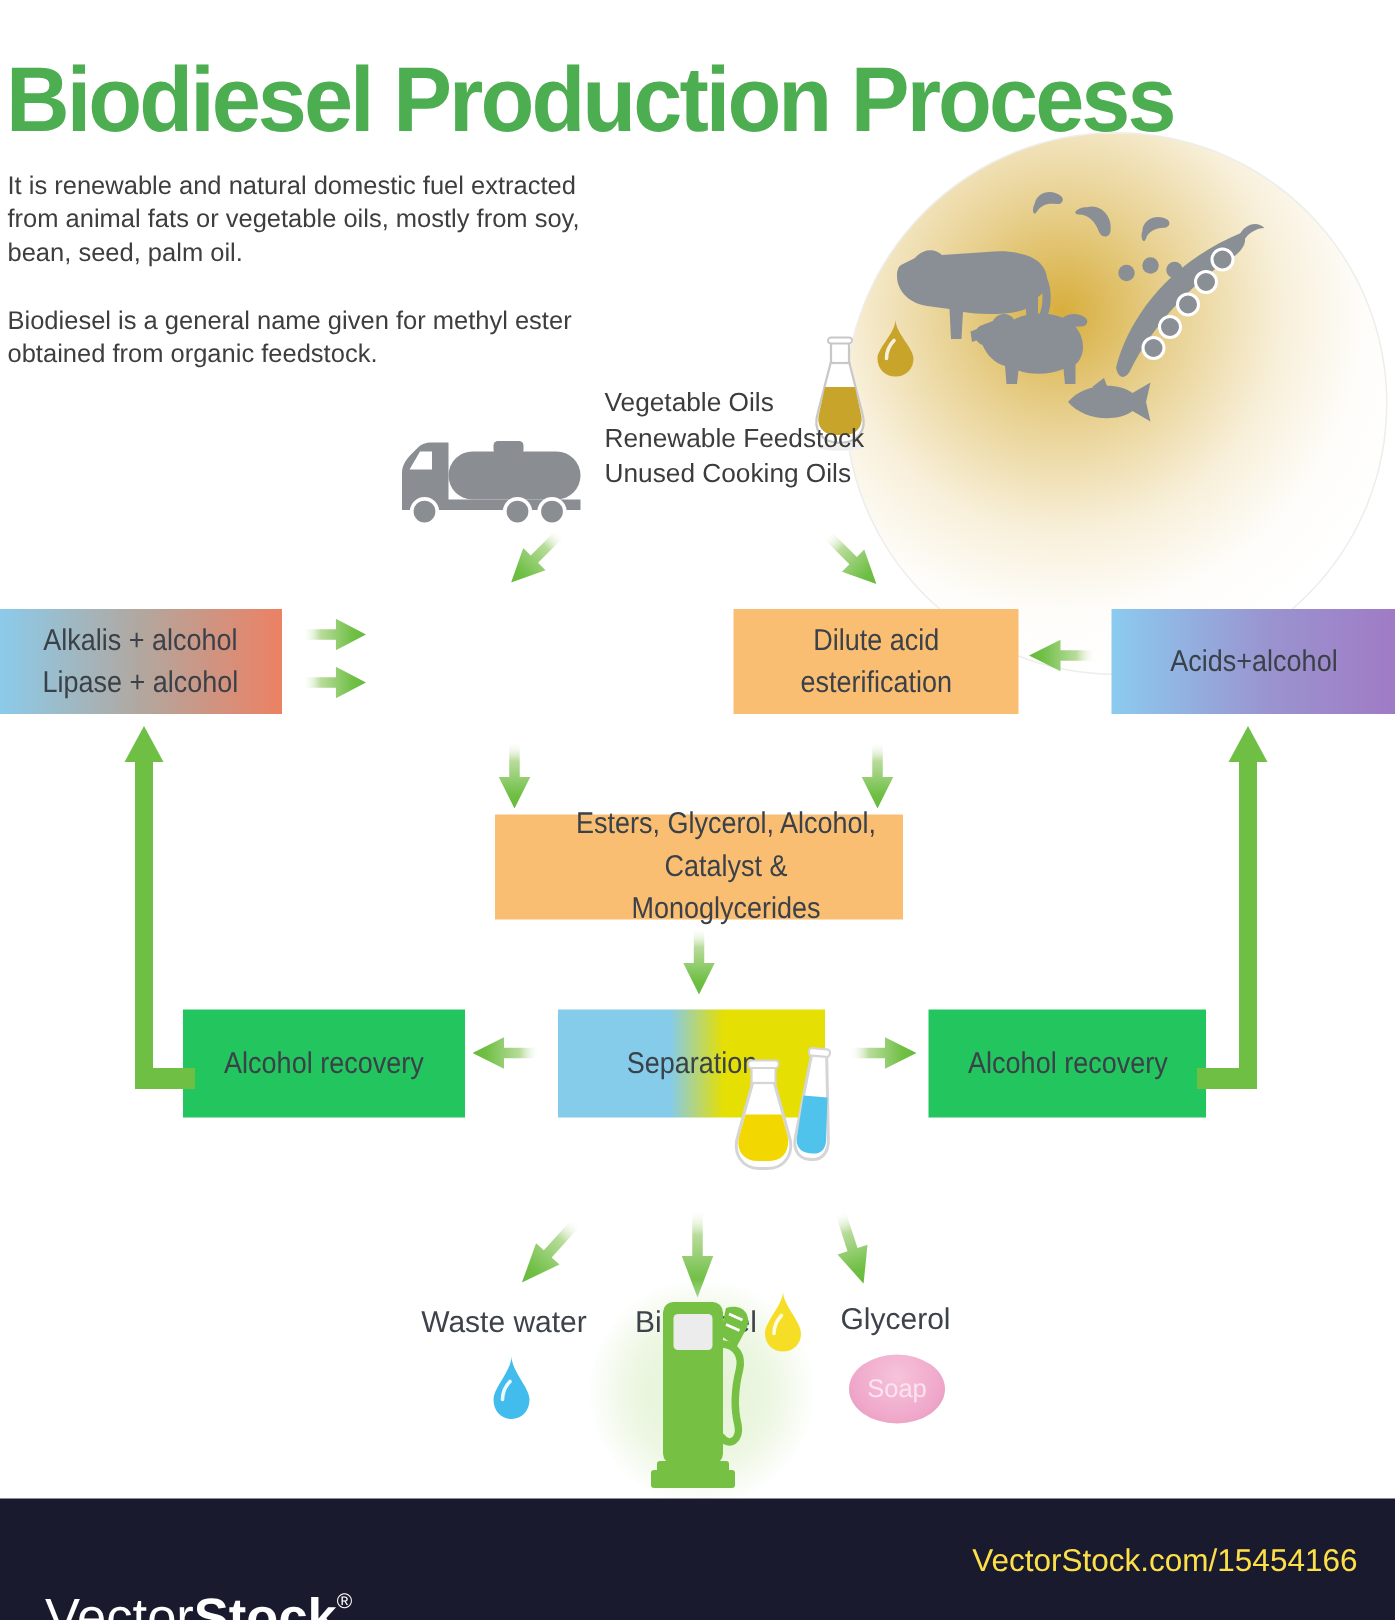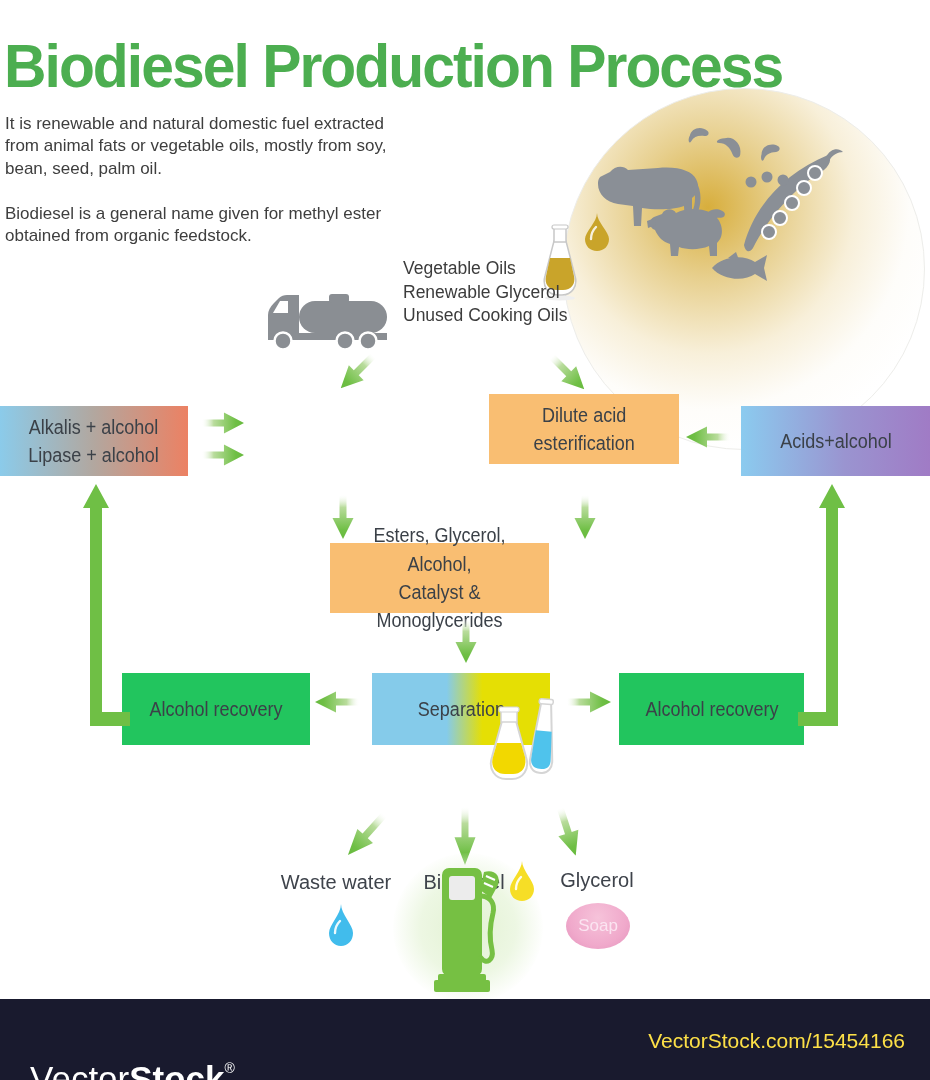--- a/index.html
+++ b/index.html
@@ -22,24 +22,24 @@
   #feed-list{left:403px;top:257px;font-size:17.5px;line-height:23.6px;color:#3C3C3C;white-space:nowrap;}
   
   .box{display:flex;align-items:center;justify-content:center;text-align:center;}
   .lbl{display:inline-block;transform:scaleX(0.9);white-space:nowrap;font-size:20px;color:#3B4148;}
   .lbl2{transform:scaleX(0.9);text-align:center;line-height:1.42;font-size:20px;color:#3B4148;}
   .orange{background:#F9BE72;}
   .blue{background:#22c55e;}
   #box-alkalis{left:0;top:406px;width:188px;height:70px;
     background:linear-gradient(90deg,#8BCBEA 0%,#B2A79F 50%,#EC8163 100%);}
   #box-trans{left:249px;top:406px;width:189px;height:70px;}
-  #box-dilute{left:489px;top:394px;width:190px;height:70px;}
+  #box-dilute{left:489px;top:406px;width:190px;height:70px;}
   #box-acids{left:741px;top:406px;width:189px;height:70px;
     background:linear-gradient(90deg,#8BCBEF 0%,#9A94D0 55%,#A07BC5 100%);}
-  #box-esters{left:330px;top:543px;width:219px;height:70px;}
+  #box-esters{left:330px;top:543px;width:236px;height:70px;padding-left:36px;}
   #box-recl{left:122px;top:673px;width:188px;height:72px;}
   #box-sep{left:372px;top:673px;width:178px;height:72px;
     background:linear-gradient(90deg,#85CBEA 0%,#85CBEA 42%,#E5DF04 62%,#E5DF04 100%);}
   #box-recr{left:619px;top:673px;width:185px;height:72px;}
   
   .outlbl{font-size:20px;color:#3E434B;text-align:center;}
   #glow{left:393px;top:853px;width:150px;height:150px;border-radius:50%;
     background:radial-gradient(circle,#E2F1D2 0%,#EDF7E3 45%,rgba(255,255,255,0) 72%);}
   #soap{left:566px;top:903px;width:64px;height:46px;border-radius:50%;
     background:radial-gradient(ellipse at 50% 32%,#F6C3DA 0%,#F0A9CB 62%,#E393BC 100%);
@@ -131,21 +131,21 @@
       <rect x="3" y="42" width="119" height="7"></rect>
     </g>
     <path d="M8,22 L15,10 L23,10 L23,22 Z" fill="#ffffff"></path>
     <circle cx="18" cy="50" r="8.5" fill="#8A8E93" stroke="#ffffff" stroke-width="2.5"></circle>
     <circle cx="80" cy="50" r="8.5" fill="#8A8E93" stroke="#ffffff" stroke-width="2.5"></circle>
     <circle cx="103" cy="50" r="8.5" fill="#8A8E93" stroke="#ffffff" stroke-width="2.5"></circle>
   </svg>
 
   <div id="feed-list" class="abs">
     <div>Vegetable Oils</div>
-    <div>Renewable Glycerol</div>
+    <div>Renewable Feedstock</div>
     <div>Unused Cooking Oils</div>
   </div>
 
   <svg class="abs" style="left:334px;top:360px;transform:rotate(135deg)" width="46" height="24">
       <use href="#arrow" width="46" height="24"></use>
     </svg>
   <svg class="abs" style="left:545px;top:361px;transform:rotate(45deg)" width="46" height="24">
       <use href="#arrow" width="46" height="24"></use>
     </svg>
 

